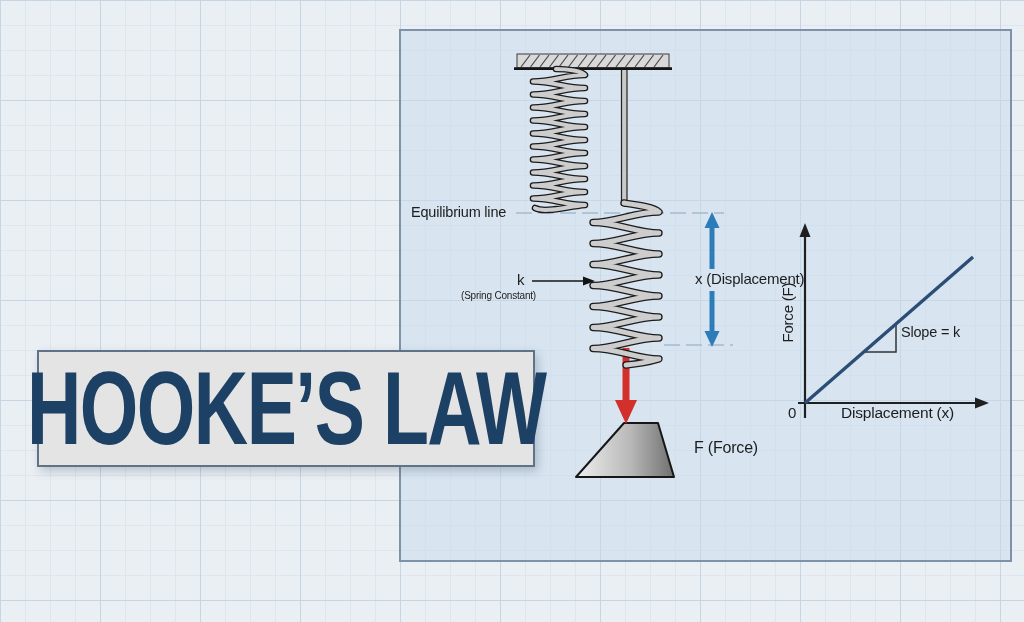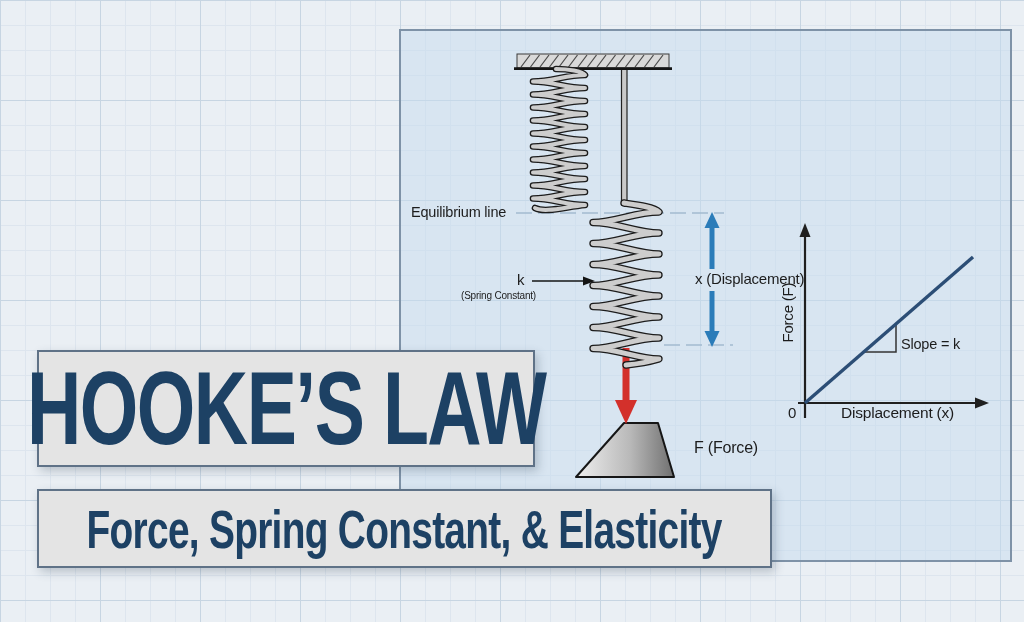--- a/index.html
+++ b/index.html
@@ -26,21 +26,21 @@
     font-family:"Liberation Sans",sans-serif;letter-spacing:-0.2px;line-height:1.15;
   }
   .lbl-equilibrium{left:411px;top:204px;font-size:14.5px;}
   .lbl-k{left:517px;top:271px;font-size:15px;}
   .lbl-spring-constant{left:461px;top:290px;font-size:10px;}
   .lbl-displacement{left:695px;top:270px;font-size:15px;}
   .lbl-fforce{left:694px;top:439px;font-size:16px;}
   .lbl-graph-y{left:713px;top:304px;width:150px;text-align:center;font-size:15px;transform:rotate(-90deg);}
   .lbl-graph-0{left:788px;top:404px;font-size:15px;}
   .lbl-graph-x{left:841px;top:404px;font-size:15.5px;}
-  .lbl-slope{left:901px;top:336px;font-size:14.5px;}
+  .lbl-slope{left:901px;top:324px;font-size:14.5px;}
   .banner{
     position:absolute;box-sizing:border-box;background:#e4e4e4;
     border:2px solid #5f7287;display:flex;align-items:center;justify-content:center;
     box-shadow:3px 4px 9px rgba(40,60,80,0.25);z-index:3;
   }
   .title-box{left:37px;top:350px;width:498px;height:117px;}
   .subtitle-box{left:37px;top:489px;width:735px;height:79px;}
   .title-text{
     font-size:103px;font-weight:bold;color:#1d4164;line-height:1;
     transform:scaleX(0.73);letter-spacing:-2px;white-space:nowrap;
@@ -183,17 +183,14 @@
   <div class="lbl lbl-fforce">F (Force)</div>
 
   <div class="lbl lbl-graph-y">Force (F)</div>
   <div class="lbl lbl-graph-0">0</div>
   <div class="lbl lbl-graph-x">Displacement (x)</div>
   <div class="lbl lbl-slope">Slope = k</div>
 
   <div class="banner title-box">
     <span class="title-text">HOOKE’S LAW</span>
   </div>
-  <div class="banner subtitle-box">
-    <span class="subtitle-text">Force, Spring Constant, &amp; Elasticity</span>
-  </div>
 
 </div>
 
 </body></html>

